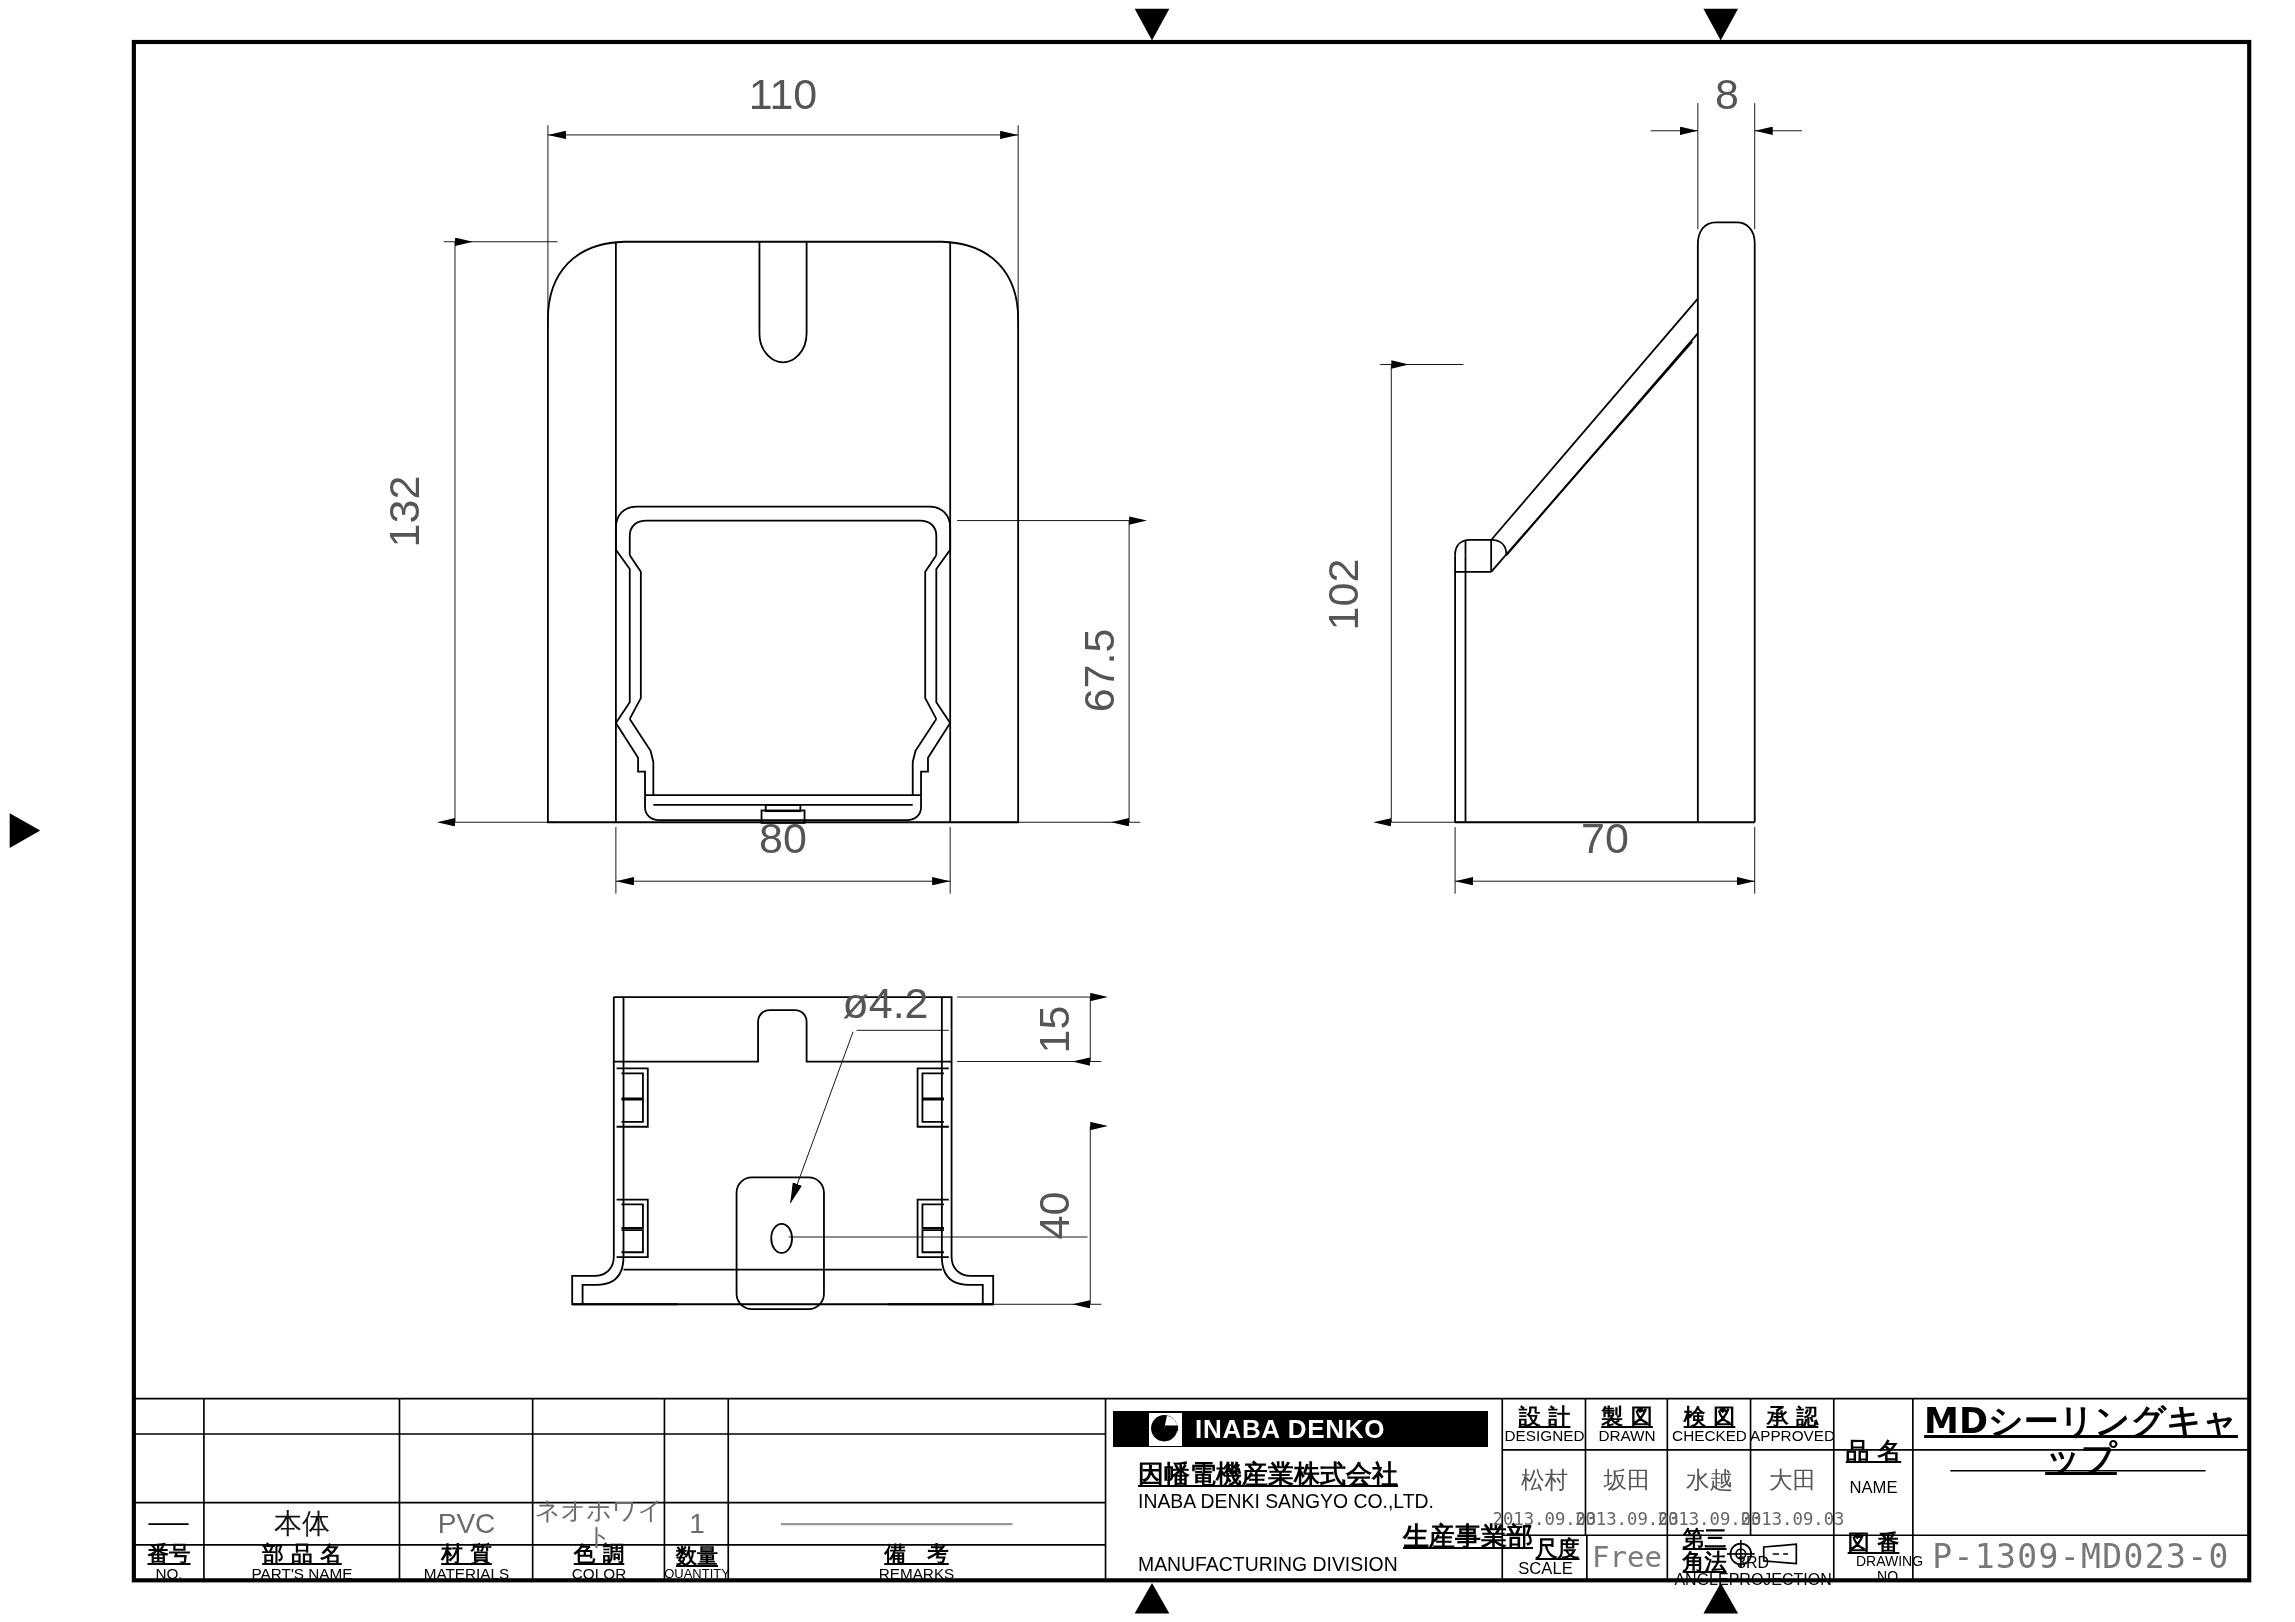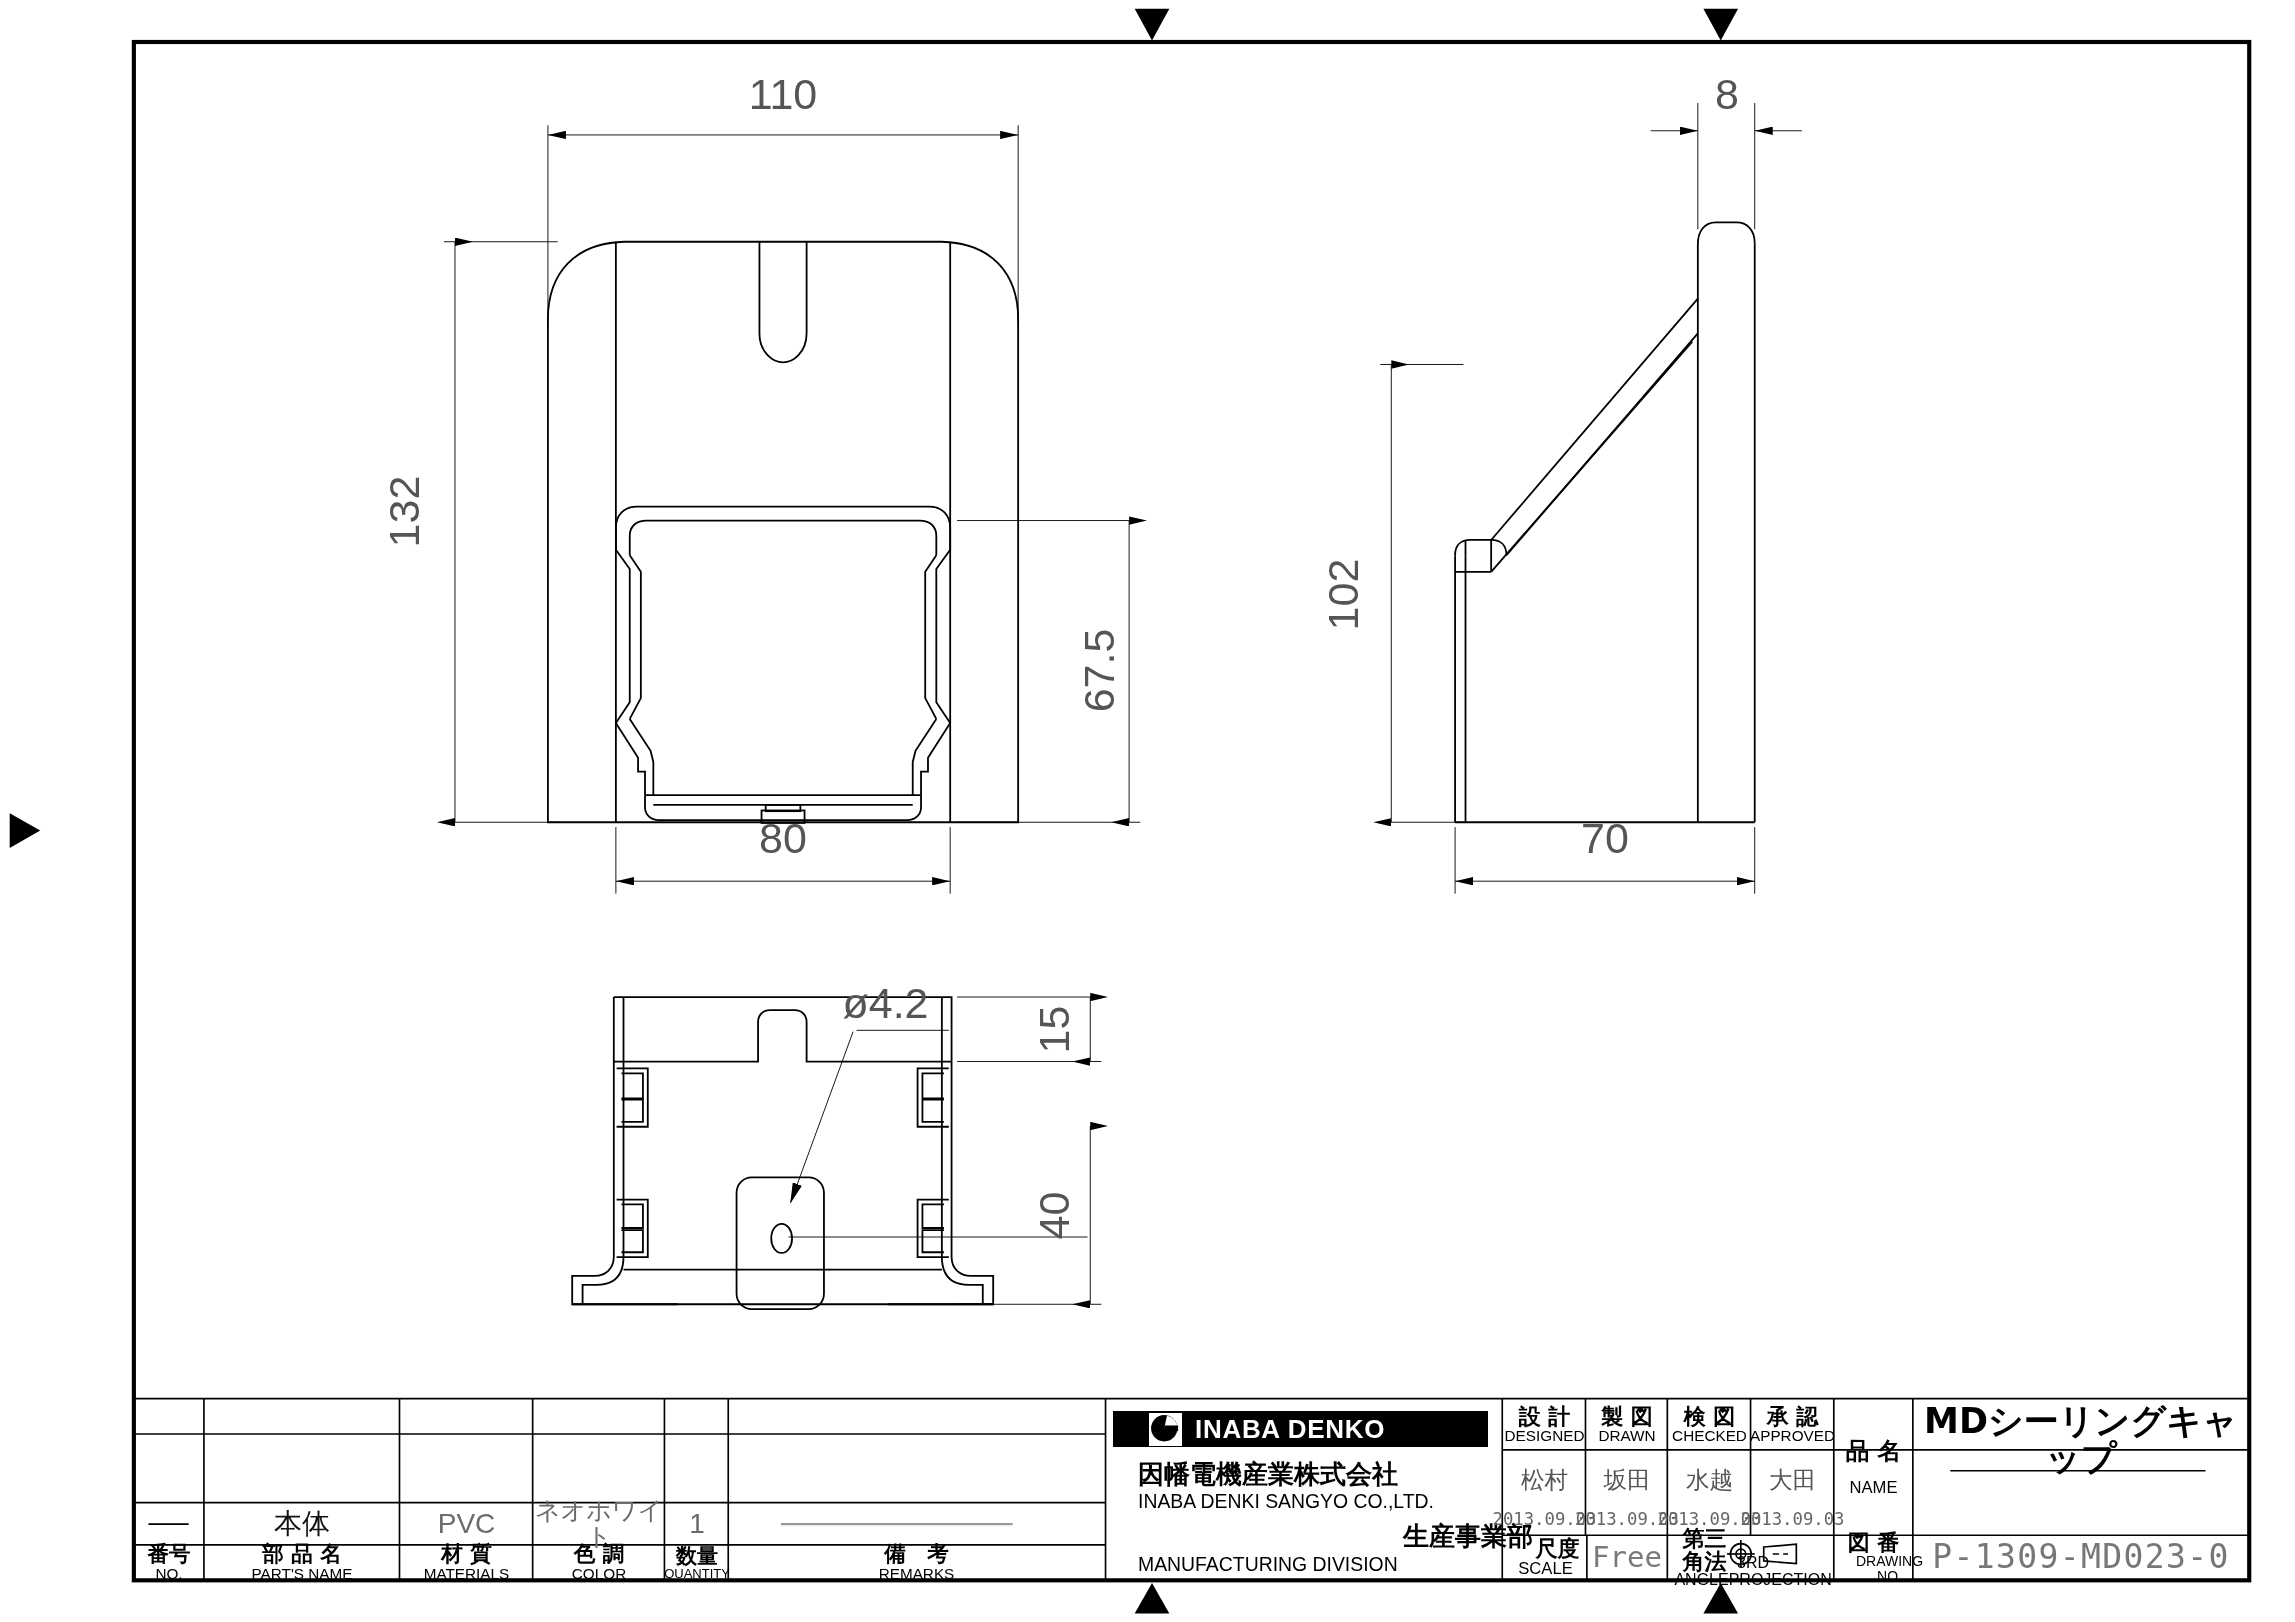--- a/index.html
+++ b/index.html
@@ -4,21 +4,21 @@
 <style>
   html,body{margin:0;padding:0;background:#ffffff;}
   body{width:2295px;height:1623px;position:relative;overflow:hidden;
        font-family:"Liberation Sans","DejaVu Sans",sans-serif;color:#000;}
   .sheet{position:absolute;left:0;top:0;width:2295px;height:1623px;}
   svg.draw{position:absolute;left:0;top:0;width:2295px;height:1623px;}
   
   .tb{position:absolute;box-sizing:border-box;display:flex;
       align-items:center;justify-content:center;text-align:center;
       line-height:1.05;}
-  .jp{font-family:"DejaVu Sans",sans-serif;font-weight:700;}
+  .jp{font-family:"DejaVu Sans",sans-serif;font-weight:700;text-decoration:underline;}
   .jp-light{font-family:"DejaVu Sans",sans-serif;font-weight:400;color:#555;}
   .en{font-family:"Liberation Sans",sans-serif;font-weight:400;}
   .thin{color:#666;font-family:"DejaVu Sans Mono",monospace;}
   .stack{flex-direction:column;}
   .logoband{position:absolute;background:#000;}
   .logotxt{position:absolute;color:#fff;font-weight:700;
            font-family:"Liberation Sans",sans-serif;letter-spacing:0.7px;}
   .logomark{position:absolute;background:#fff;border:1.4px solid #000;}
 </style>
 </head>

